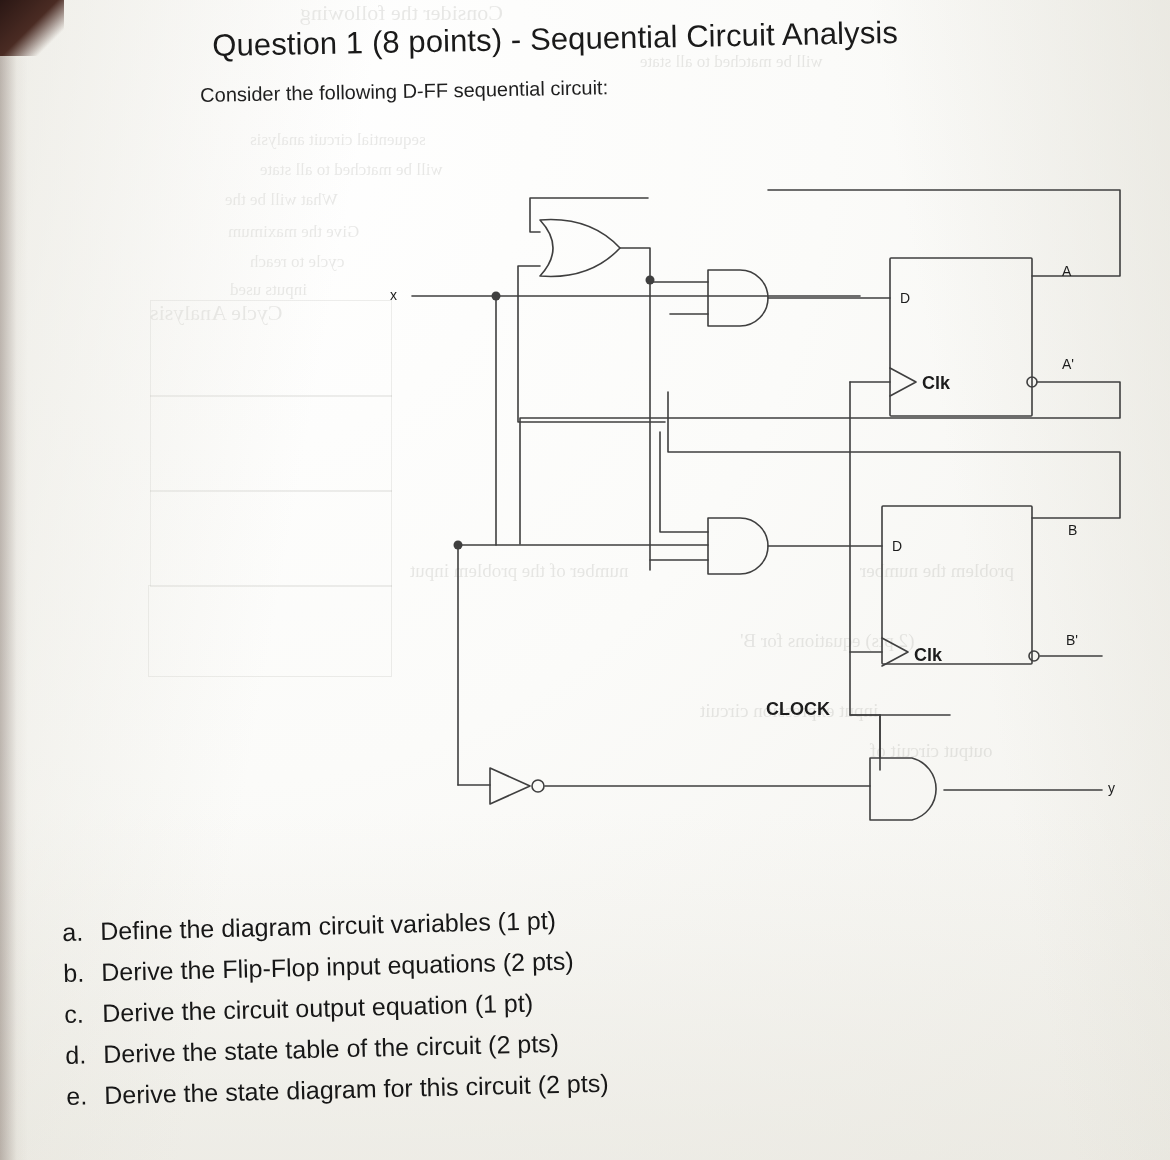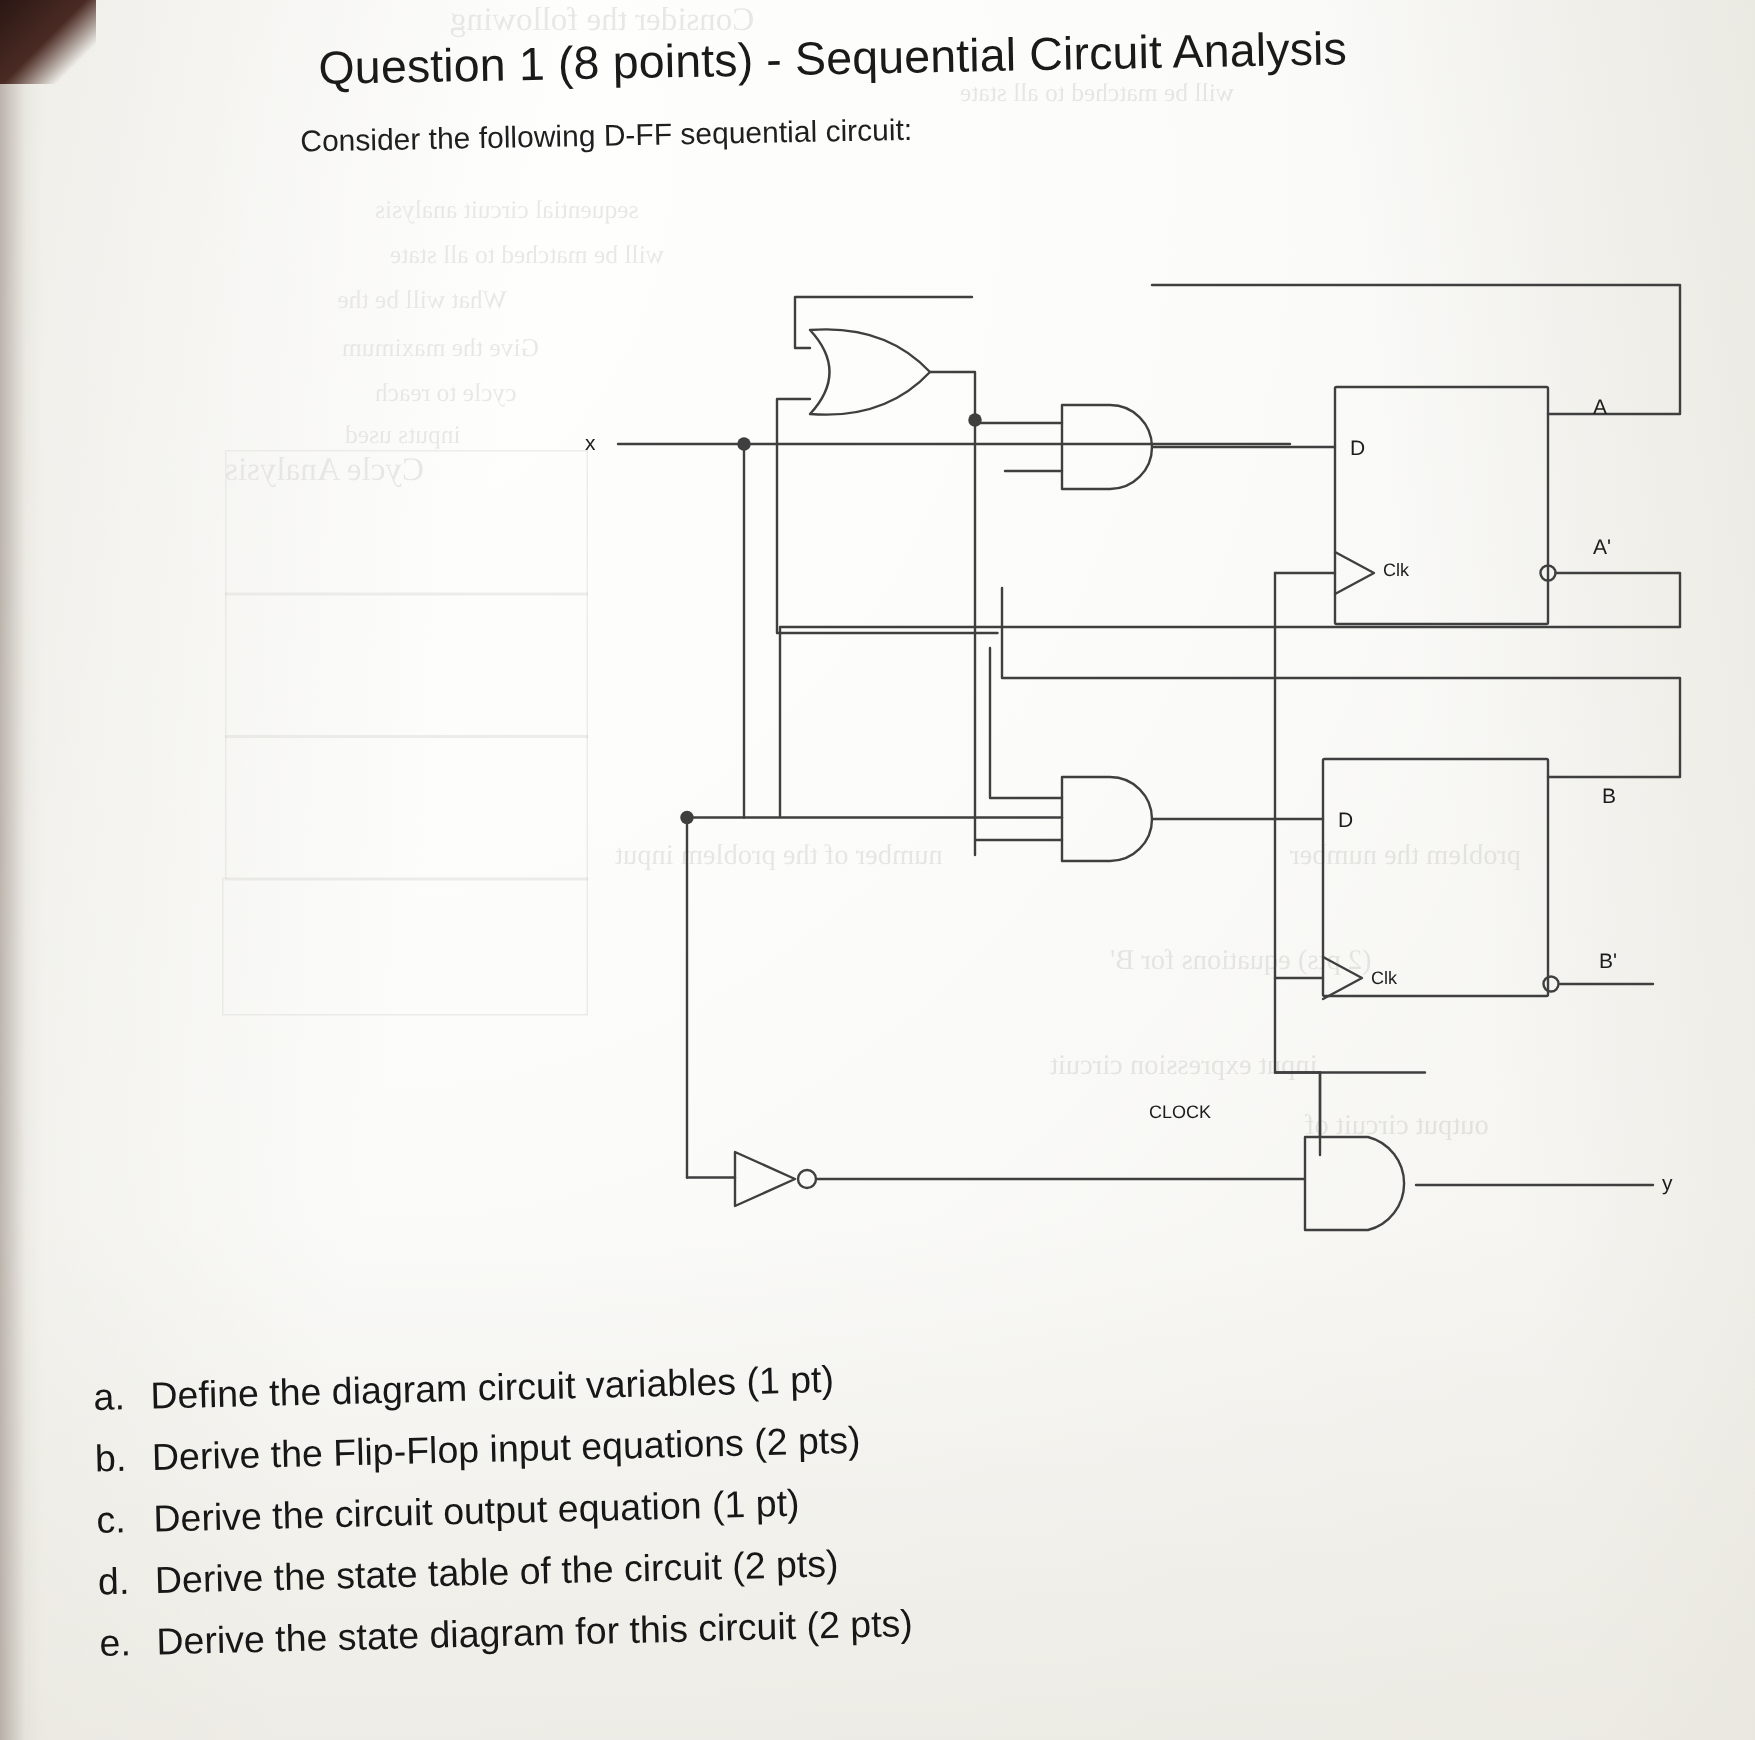--- a/index.html
+++ b/index.html
@@ -114,21 +114,21 @@
   .diagram svg {
     display: block;
     overflow: visible;
   }
   .lbl {
     position: absolute;
     font-size: 14px;
     color: #1c1c1c;
     white-space: nowrap;
   }
-  .lbl.bold { font-weight: normal; font-size: 12px; }
+  .lbl.bold { font-weight: bold; font-size: 18px; }
 </style>
 </head>
 <body>
 
 <div class="page">
 
   <div class="ghost-box" style="left:150px; top:300px; width:240px; height:95px;"></div>
   <div class="ghost-box" style="left:150px; top:395px; width:240px; height:95px;"></div>
   <div class="ghost-box" style="left:150px; top:490px; width:240px; height:95px;"></div>
   <div class="ghost-box" style="left:148px; top:585px; width:242px; height:90px;"></div>
@@ -234,21 +234,21 @@
     <div class="lbl" style="left:510px; top:120px;">D</div>
     <div class="lbl bold" style="left:532px; top:203px;">Clk</div>
     <div class="lbl" style="left:672px; top:93px;">A</div>
     <div class="lbl" style="left:672px; top:186px;">A'</div>
 
     <div class="lbl" style="left:502px; top:368px;">D</div>
     <div class="lbl bold" style="left:524px; top:475px;">Clk</div>
     <div class="lbl" style="left:678px; top:352px;">B</div>
     <div class="lbl" style="left:676px; top:462px;">B'</div>
 
-    <div class="lbl bold" style="left:376px; top:564px;">CLOCK</div>
+    <div class="lbl bold" style="left:376px; top:529px;">CLOCK</div>
     <div class="lbl" style="left:718px; top:610px;">y</div>
   </div>
 
   <div class="questions">
     <div class="q-item">
       <span class="q-letter">a.</span>
       <span>Define the diagram circuit variables (1 pt)</span>
     </div>
     <div class="q-item">
       <span class="q-letter">b.</span>

